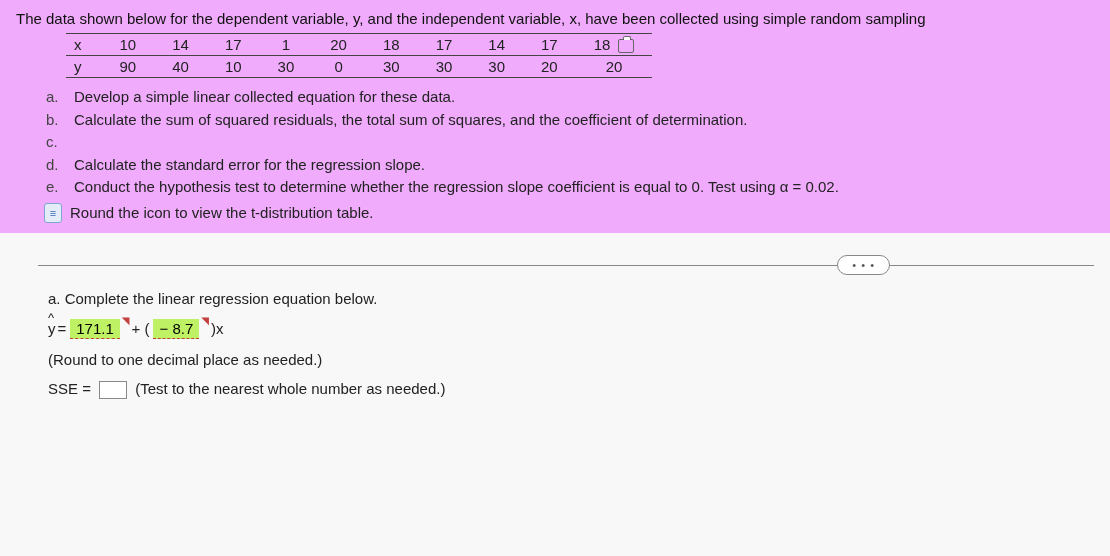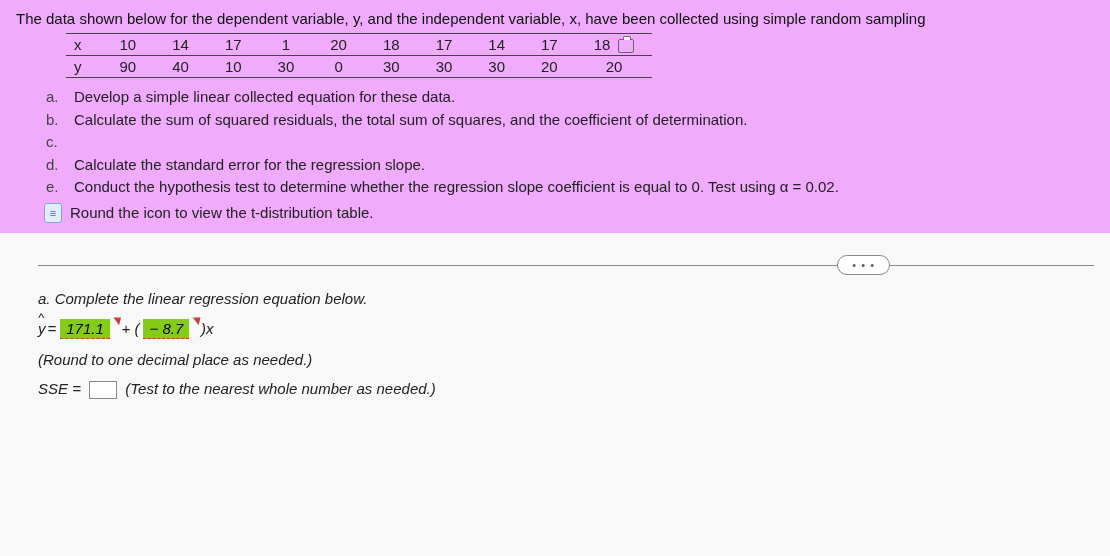--- a/index.html
+++ b/index.html
@@ -104,43 +104,42 @@
       border: 1px solid #888;
       border-radius: 12px;
       padding: 0 14px;
       font-size: 11px;
       letter-spacing: 1px;
       color: #555;
       cursor: pointer;
       line-height: 18px;
     }
     .answer-section {
-      padding: 10px 38px;
-      font-size: 15px;
-      font-style: italic;
+      padding: 10px 48px;
+      font-size: 15px;
     }
     .answer-section p { margin-bottom: 12px; }
     .eq-line {
       display: flex;
       align-items: center;
       gap: 2px;
     }
     .hat { position: relative; display: inline-block; }
     .hat::before {
       content: '^';
       position: absolute;
       top: -10px;
       left: 0px;
       font-size: 13px;
     }
     .answer-box {
       display: inline-flex;
       align-items: center;
       padding: 1px 6px;
-      background: #84cc16;
+      background: #bef264;
       color: #000;
       font-weight: 500;
       position: relative;
       border-bottom: 1px dashed #c44040;
       margin: 0 2px;
       text-align: center;
     }
     .red-caret {
       color: #c44040;
       font-size: 10px;

